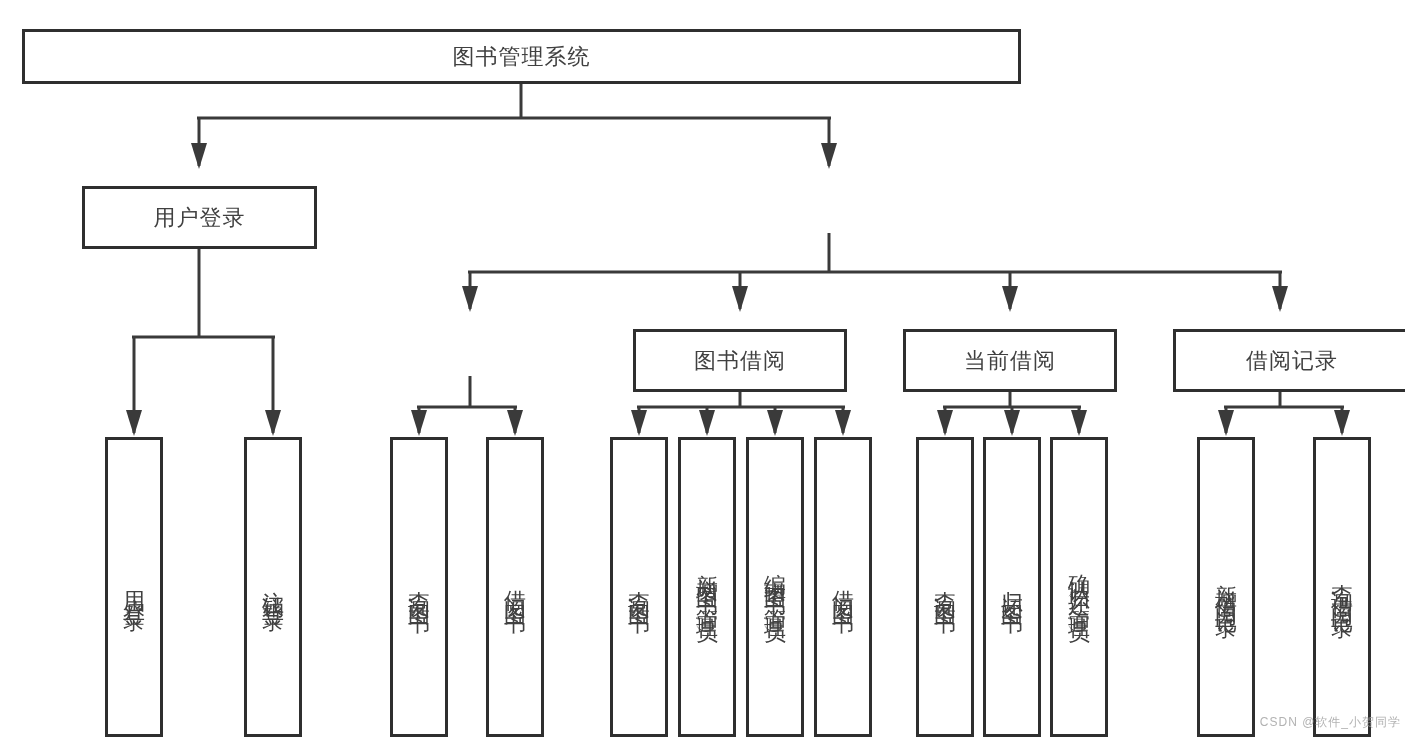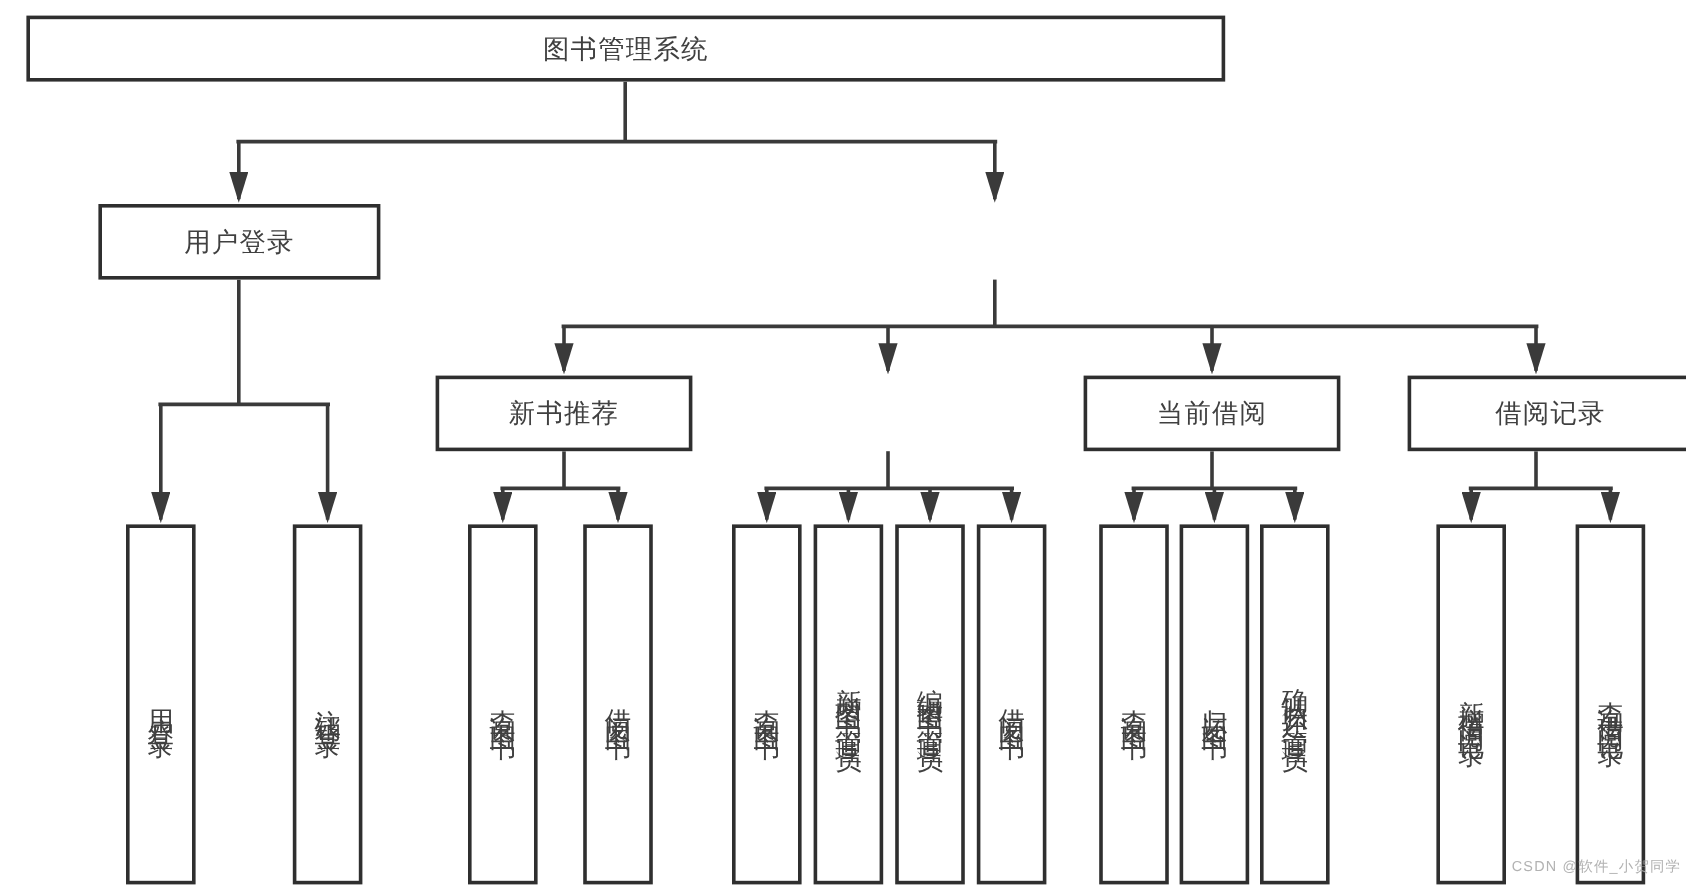--- a/index.html
+++ b/index.html
@@ -22,20 +22,21 @@
     box-sizing: border-box;
     background: #ffffff;
     border: 3px solid #2f2f2f;
     display: flex;
     align-items: center;
     justify-content: center;
     font-size: 22px;
     letter-spacing: 1px;
     color: #404040;
     z-index: 2;
+    margin-top: 16px;
   }
   .v-box {
     position: absolute;
     box-sizing: border-box;
     top: 437px;
     width: 58px;
     height: 300px;
     background: #ffffff;
     border: 3px solid #2f2f2f;
     display: flex;
@@ -109,21 +110,21 @@
     <line x1="1280" y1="376" x2="1280" y2="407"></line>
     <line x1="1224" y1="407" x2="1344" y2="407"></line>
     <line x1="1226" y1="407" x2="1226" y2="433" marker-end="url(#arrow)"></line>
     <line x1="1342" y1="407" x2="1342" y2="433" marker-end="url(#arrow)"></line>
   </svg>
 
   <div class="h-box" style="left:22px; top:13px; width:999px; height:55px;">图书管理系统</div>
 
   <div class="h-box" style="left:82px; top:170px; width:235px; height:63px;">用户登录</div>
 
-  <div class="h-box" style="left:363px; top:313px; width:214px; height:63px;">新书推荐</div>
+  <div class="h-box" style="left:633px; top:313px; width:214px; height:63px;">图书借阅</div>
   <div class="h-box" style="left:903px; top:313px; width:214px; height:63px;">当前借阅</div>
   <div class="h-box" style="left:1173px; top:313px; width:238px; height:63px;">借阅记录</div>
 
   <div class="v-box" style="left:105px;">用户登录</div>
   <div class="v-box" style="left:244px;">注销登录</div>
 
   <div class="v-box" style="left:390px;">查询图书</div>
   <div class="v-box" style="left:486px;">借阅图书</div>
 
   <div class="v-box" style="left:610px;">查询图书</div>

